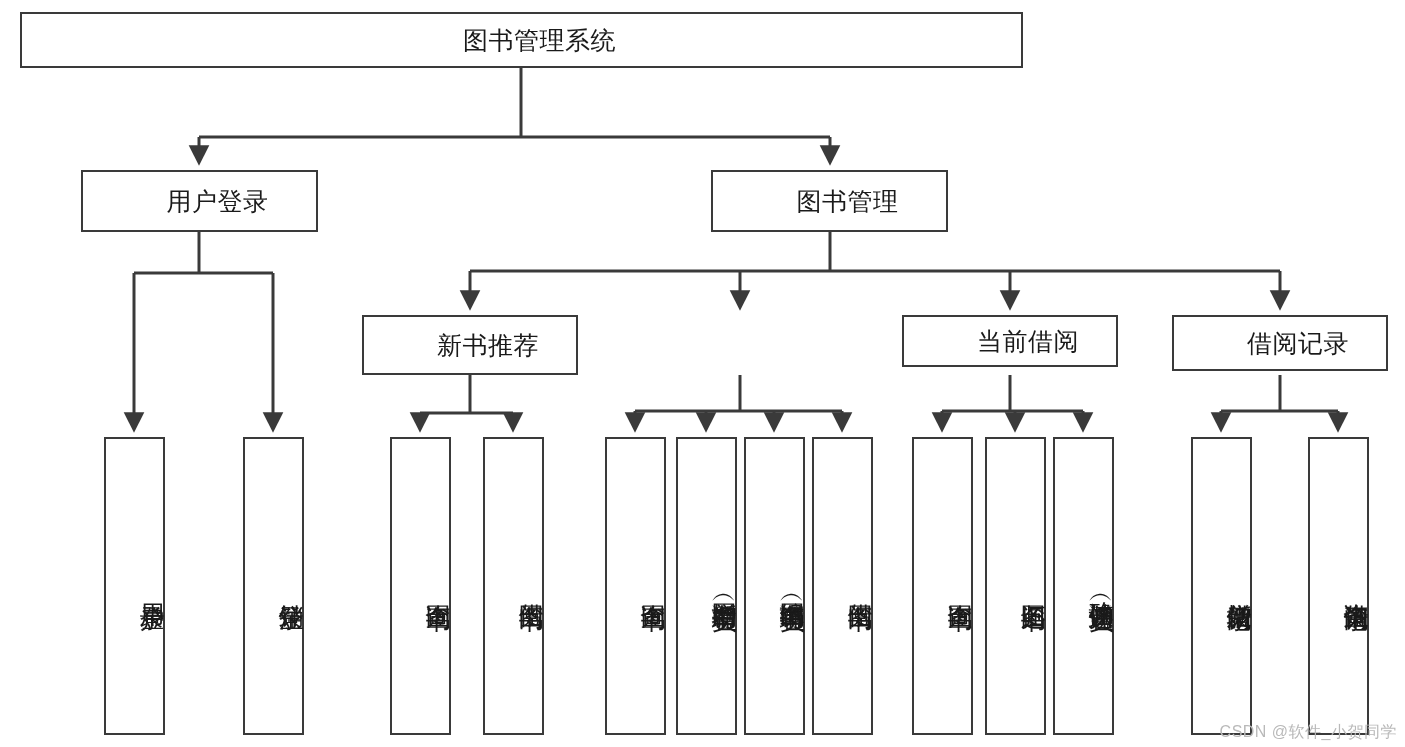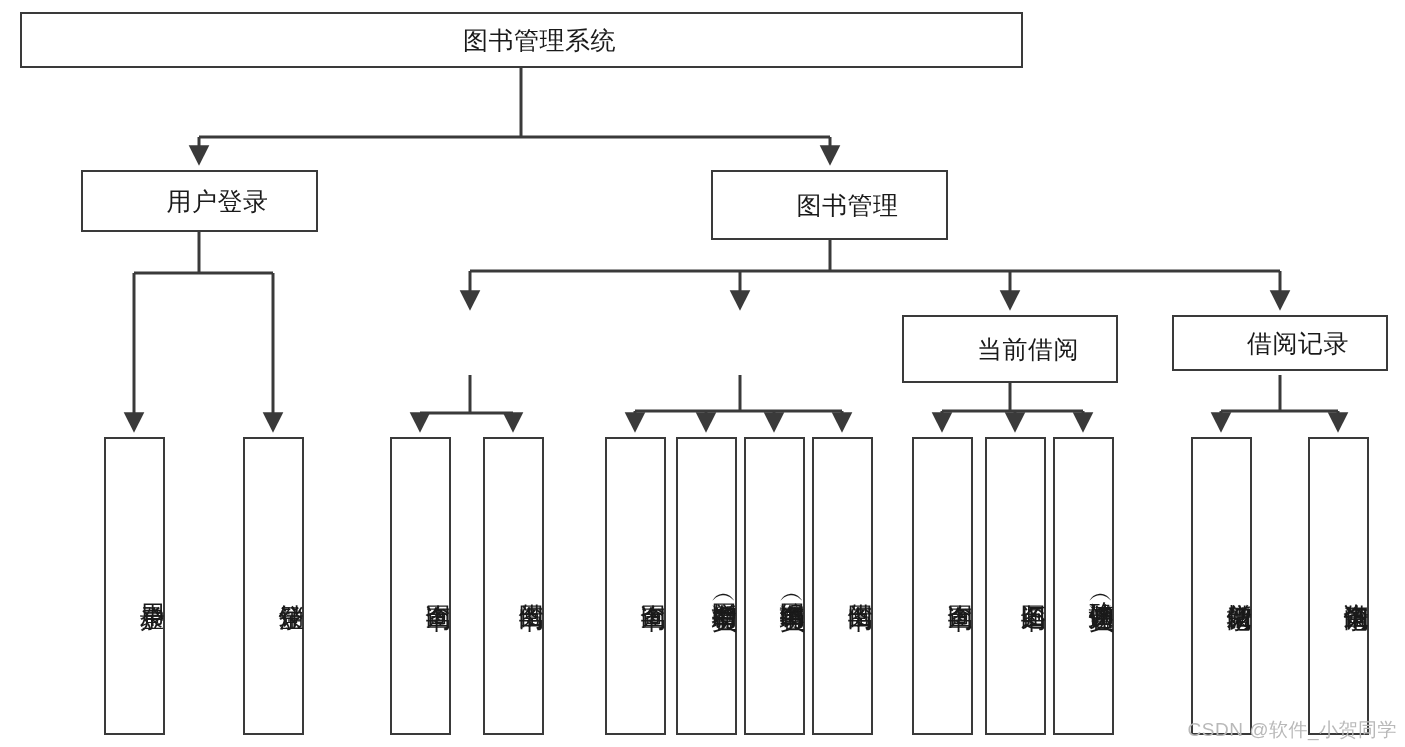--- a/index.html
+++ b/index.html
@@ -51,21 +51,21 @@
     text-orientation: upright;
     font-size: 25px;
     line-height: 1.22;
     letter-spacing: 1px;
     white-space: nowrap;
   }
   #watermark {
     position: absolute;
     right: 8px;
     bottom: 4px;
-    font-size: 19px;
+    font-size: 16px;
     color: #b9b9b9;
     white-space: nowrap;
     letter-spacing: 0.5px;
     text-align: center;
   }
 </style>
 </head>
 <body>
 
 <div id="canvas">
@@ -120,25 +120,28 @@
     </g>
   </svg>
 
   <div class="node" style="left:20px; top:12px; width:1003px; height:56px;">
     <span class="node-label">图书管理系统</span>
   </div>
 
   <div class="node" style="left:81px; top:170px; width:237px; height:62px;">
     <span class="node-label">用户登录</span>
   </div>
-  <div class="node" style="left:711px; top:170px; width:237px; height:70px;">
+  <div class="node" style="left:711px; top:170px; width:237px; height:62px;">
     <span class="node-label">图书管理</span>
   </div>
 
-  <div class="node" style="left:902px; top:315px; width:216px; height:68px;">
+  <div class="node" style="left:362px; top:315px; width:216px; height:60px;">
+    <span class="node-label">新书推荐</span>
+  </div>
+  <div class="node" style="left:902px; top:315px; width:216px; height:52px;">
     <span class="node-label">当前借阅</span>
   </div>
   <div class="node" style="left:1172px; top:315px; width:216px; height:56px;">
     <span class="node-label">借阅记录</span>
   </div>
 
   <div class="node leaf" style="left:104px; top:437px; width:61px; height:298px;">
     <span class="node-label">用户登录</span>
   </div>
   <div class="node leaf" style="left:243px; top:437px; width:61px; height:298px;">

